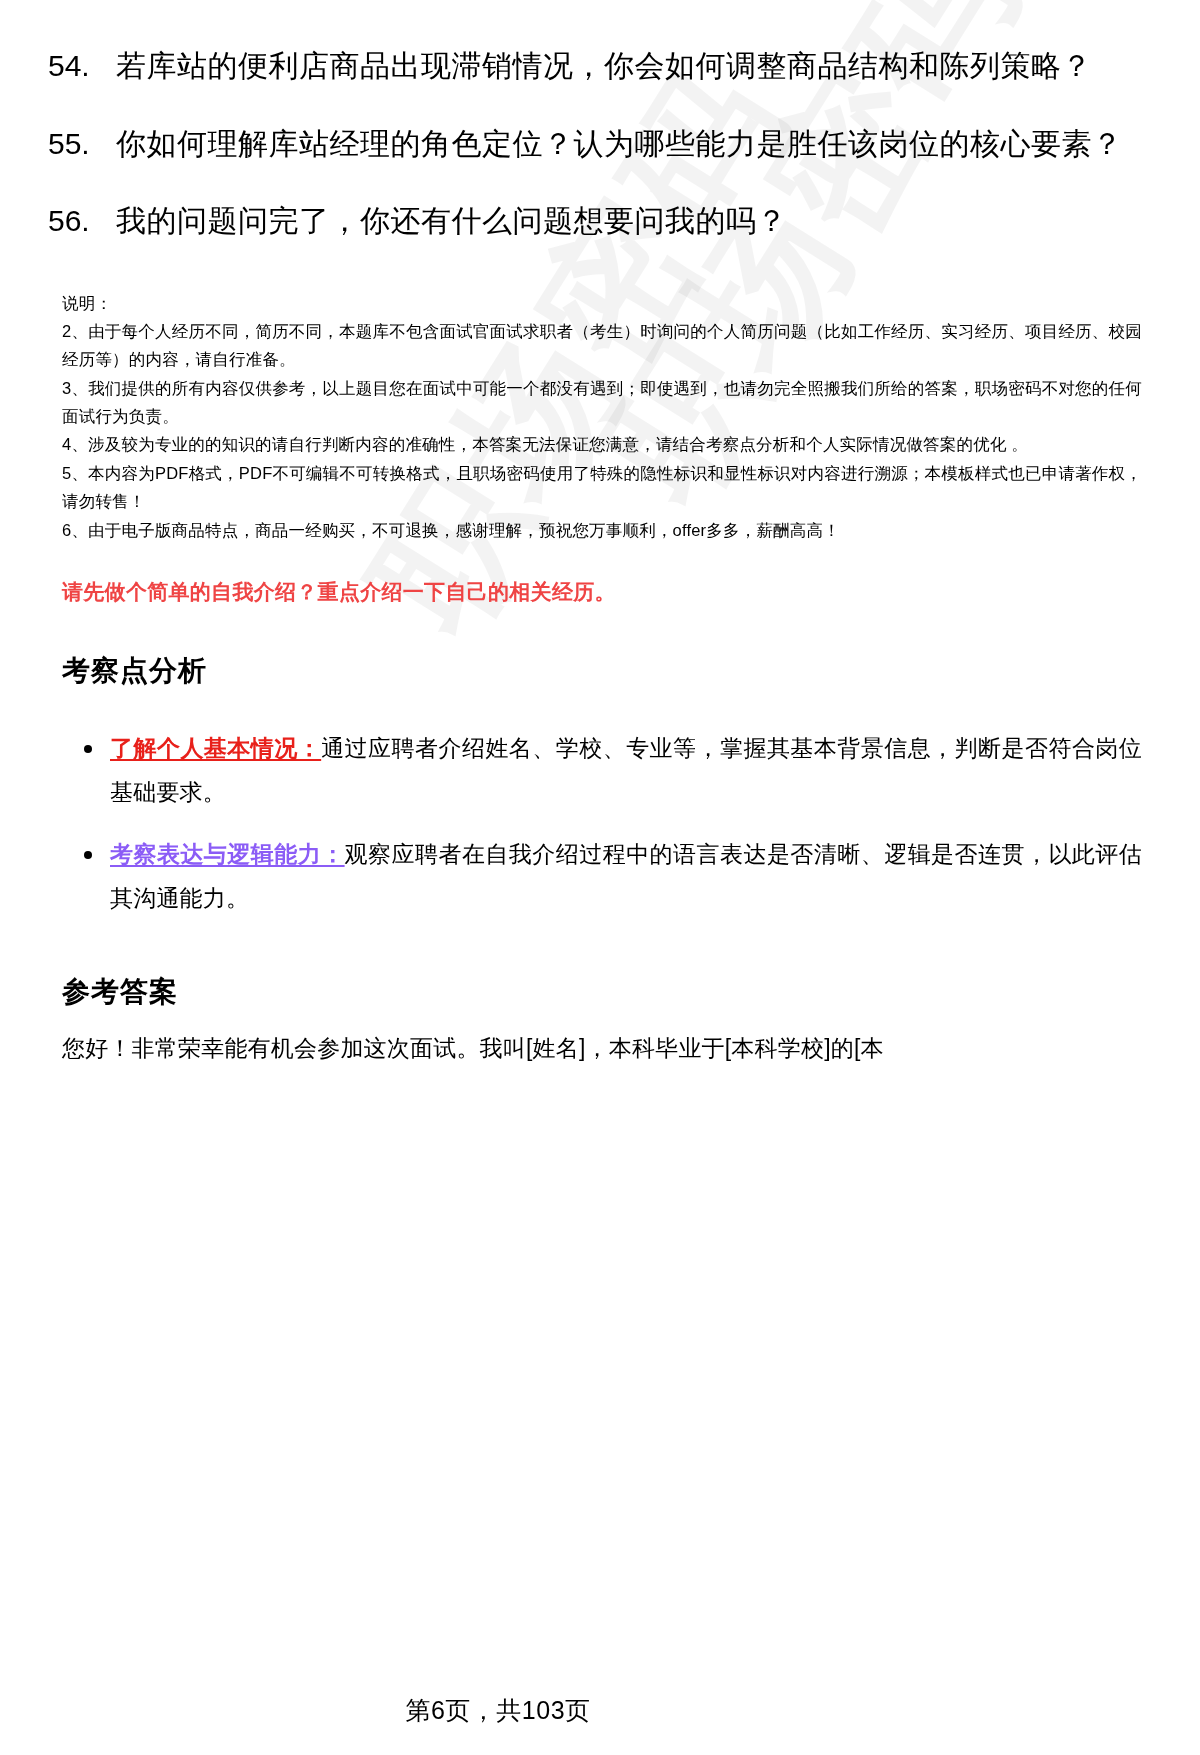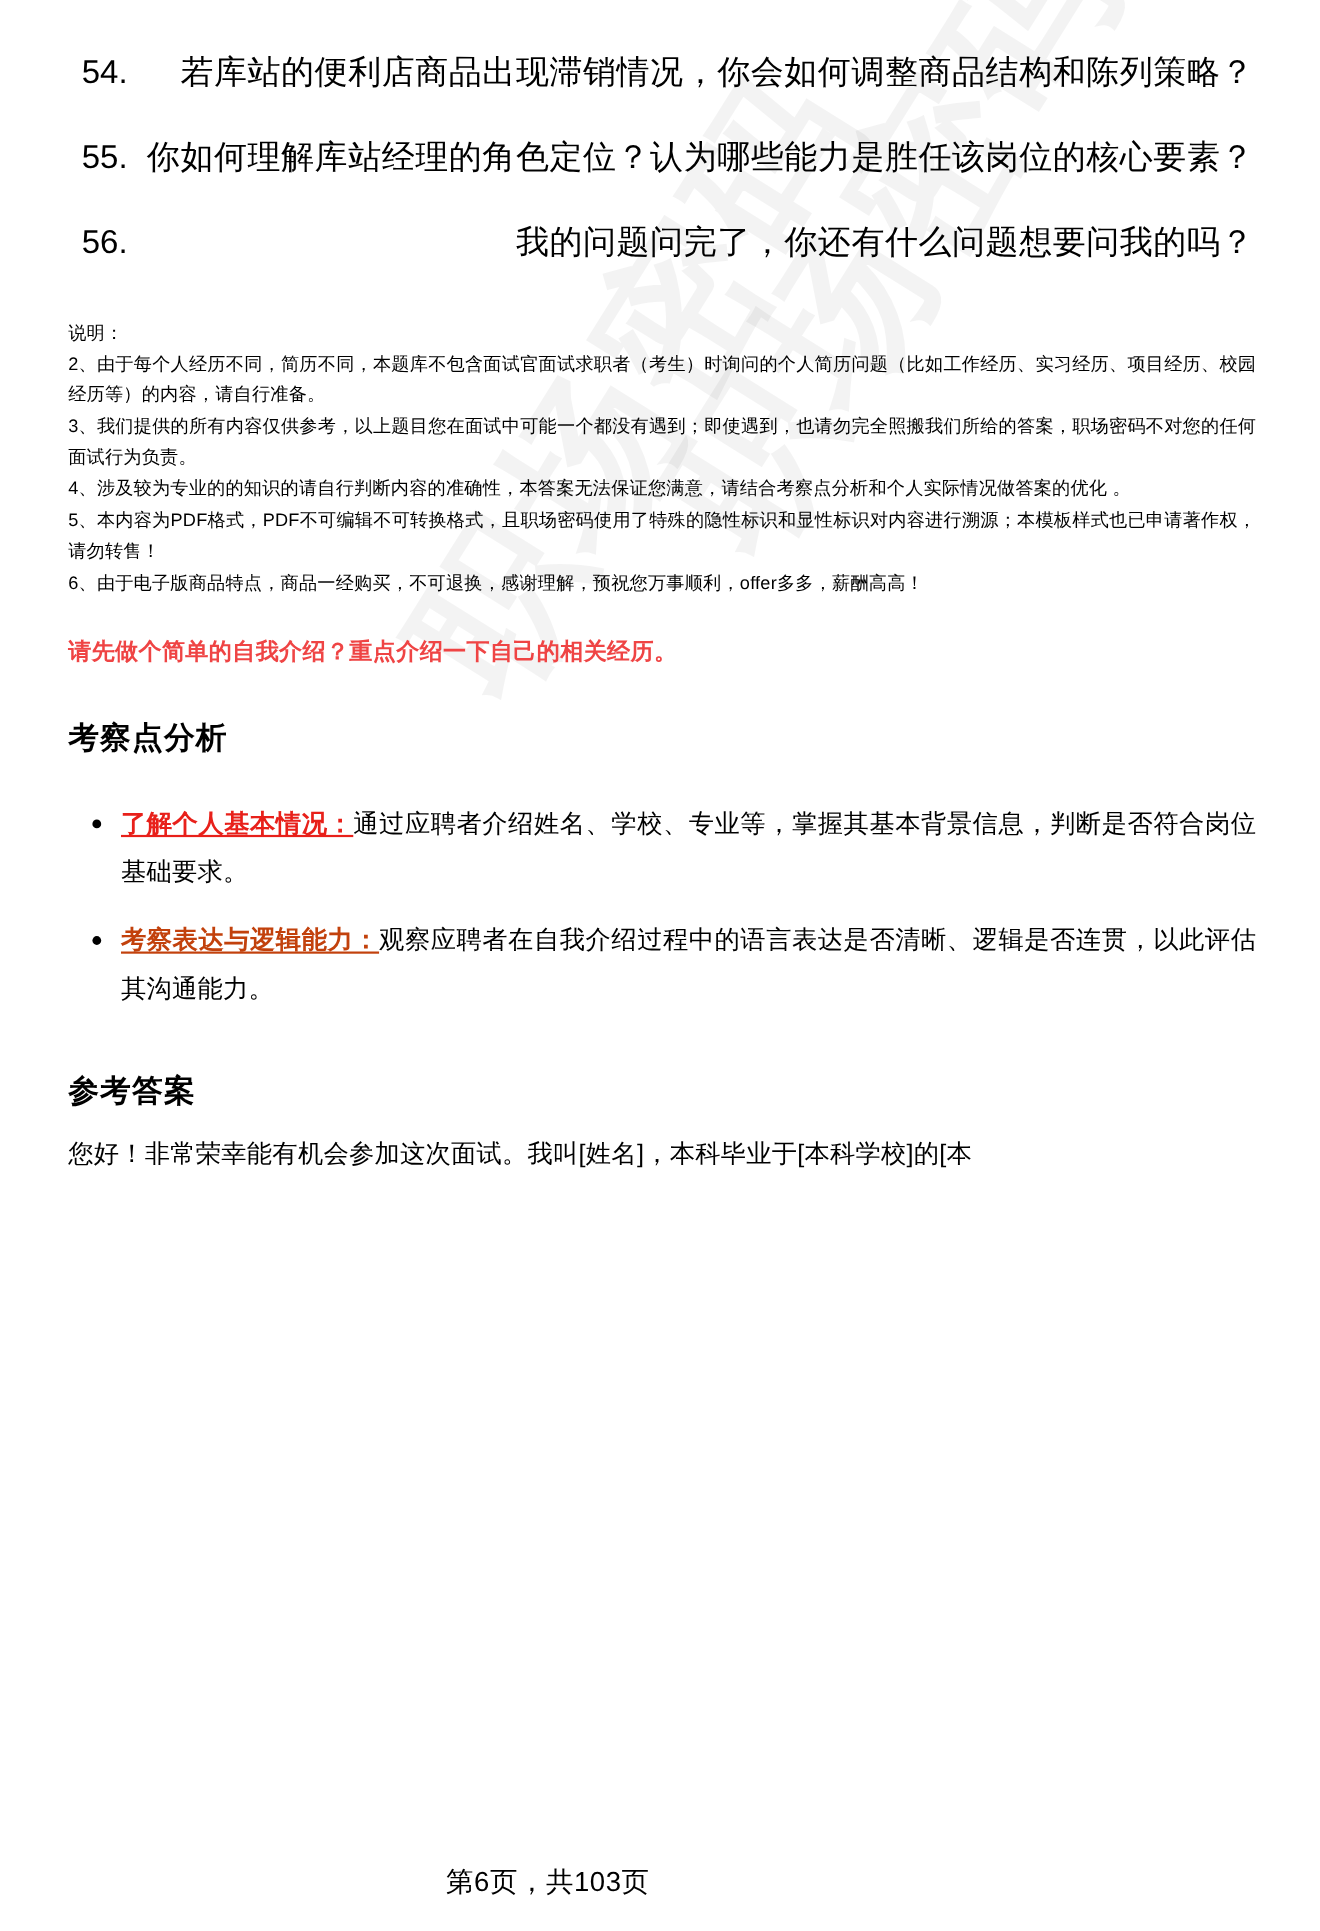--- a/index.html
+++ b/index.html
@@ -54,21 +54,20 @@
   }
 
   
   .questions {
     padding: 44px 60px 0 48px;
   }
   .q-row {
     display: flex;
     align-items: flex-start;
     margin-bottom: 34px;
-    text-align: right;
   }
   .q-num {
     font-size: 30px;
     line-height: 1.45;
     flex: 0 0 auto;
     width: 68px;
     letter-spacing: 0px;
   }
   .q-text {
     font-size: 30px;
@@ -138,21 +137,21 @@
     background: #000;
     border-radius: 50%;
   }
   .b-label {
     font-weight: 700;
     text-decoration: underline;
     text-underline-offset: 3px;
   }
   .b-label.red   { color: #e8201a; }
   .b-label.blue  { color: #1320c8; }
-  .b-label.green { color: #c2410c; }
+  .b-label.green { color: #8b5cf6; }
 
   
   .ans-head {
     padding: 0 58px 0 62px;
     font-weight: 700;
     font-size: 28px;
     margin-top: 52px;
     letter-spacing: 1px;
   }
   .ans-body {

